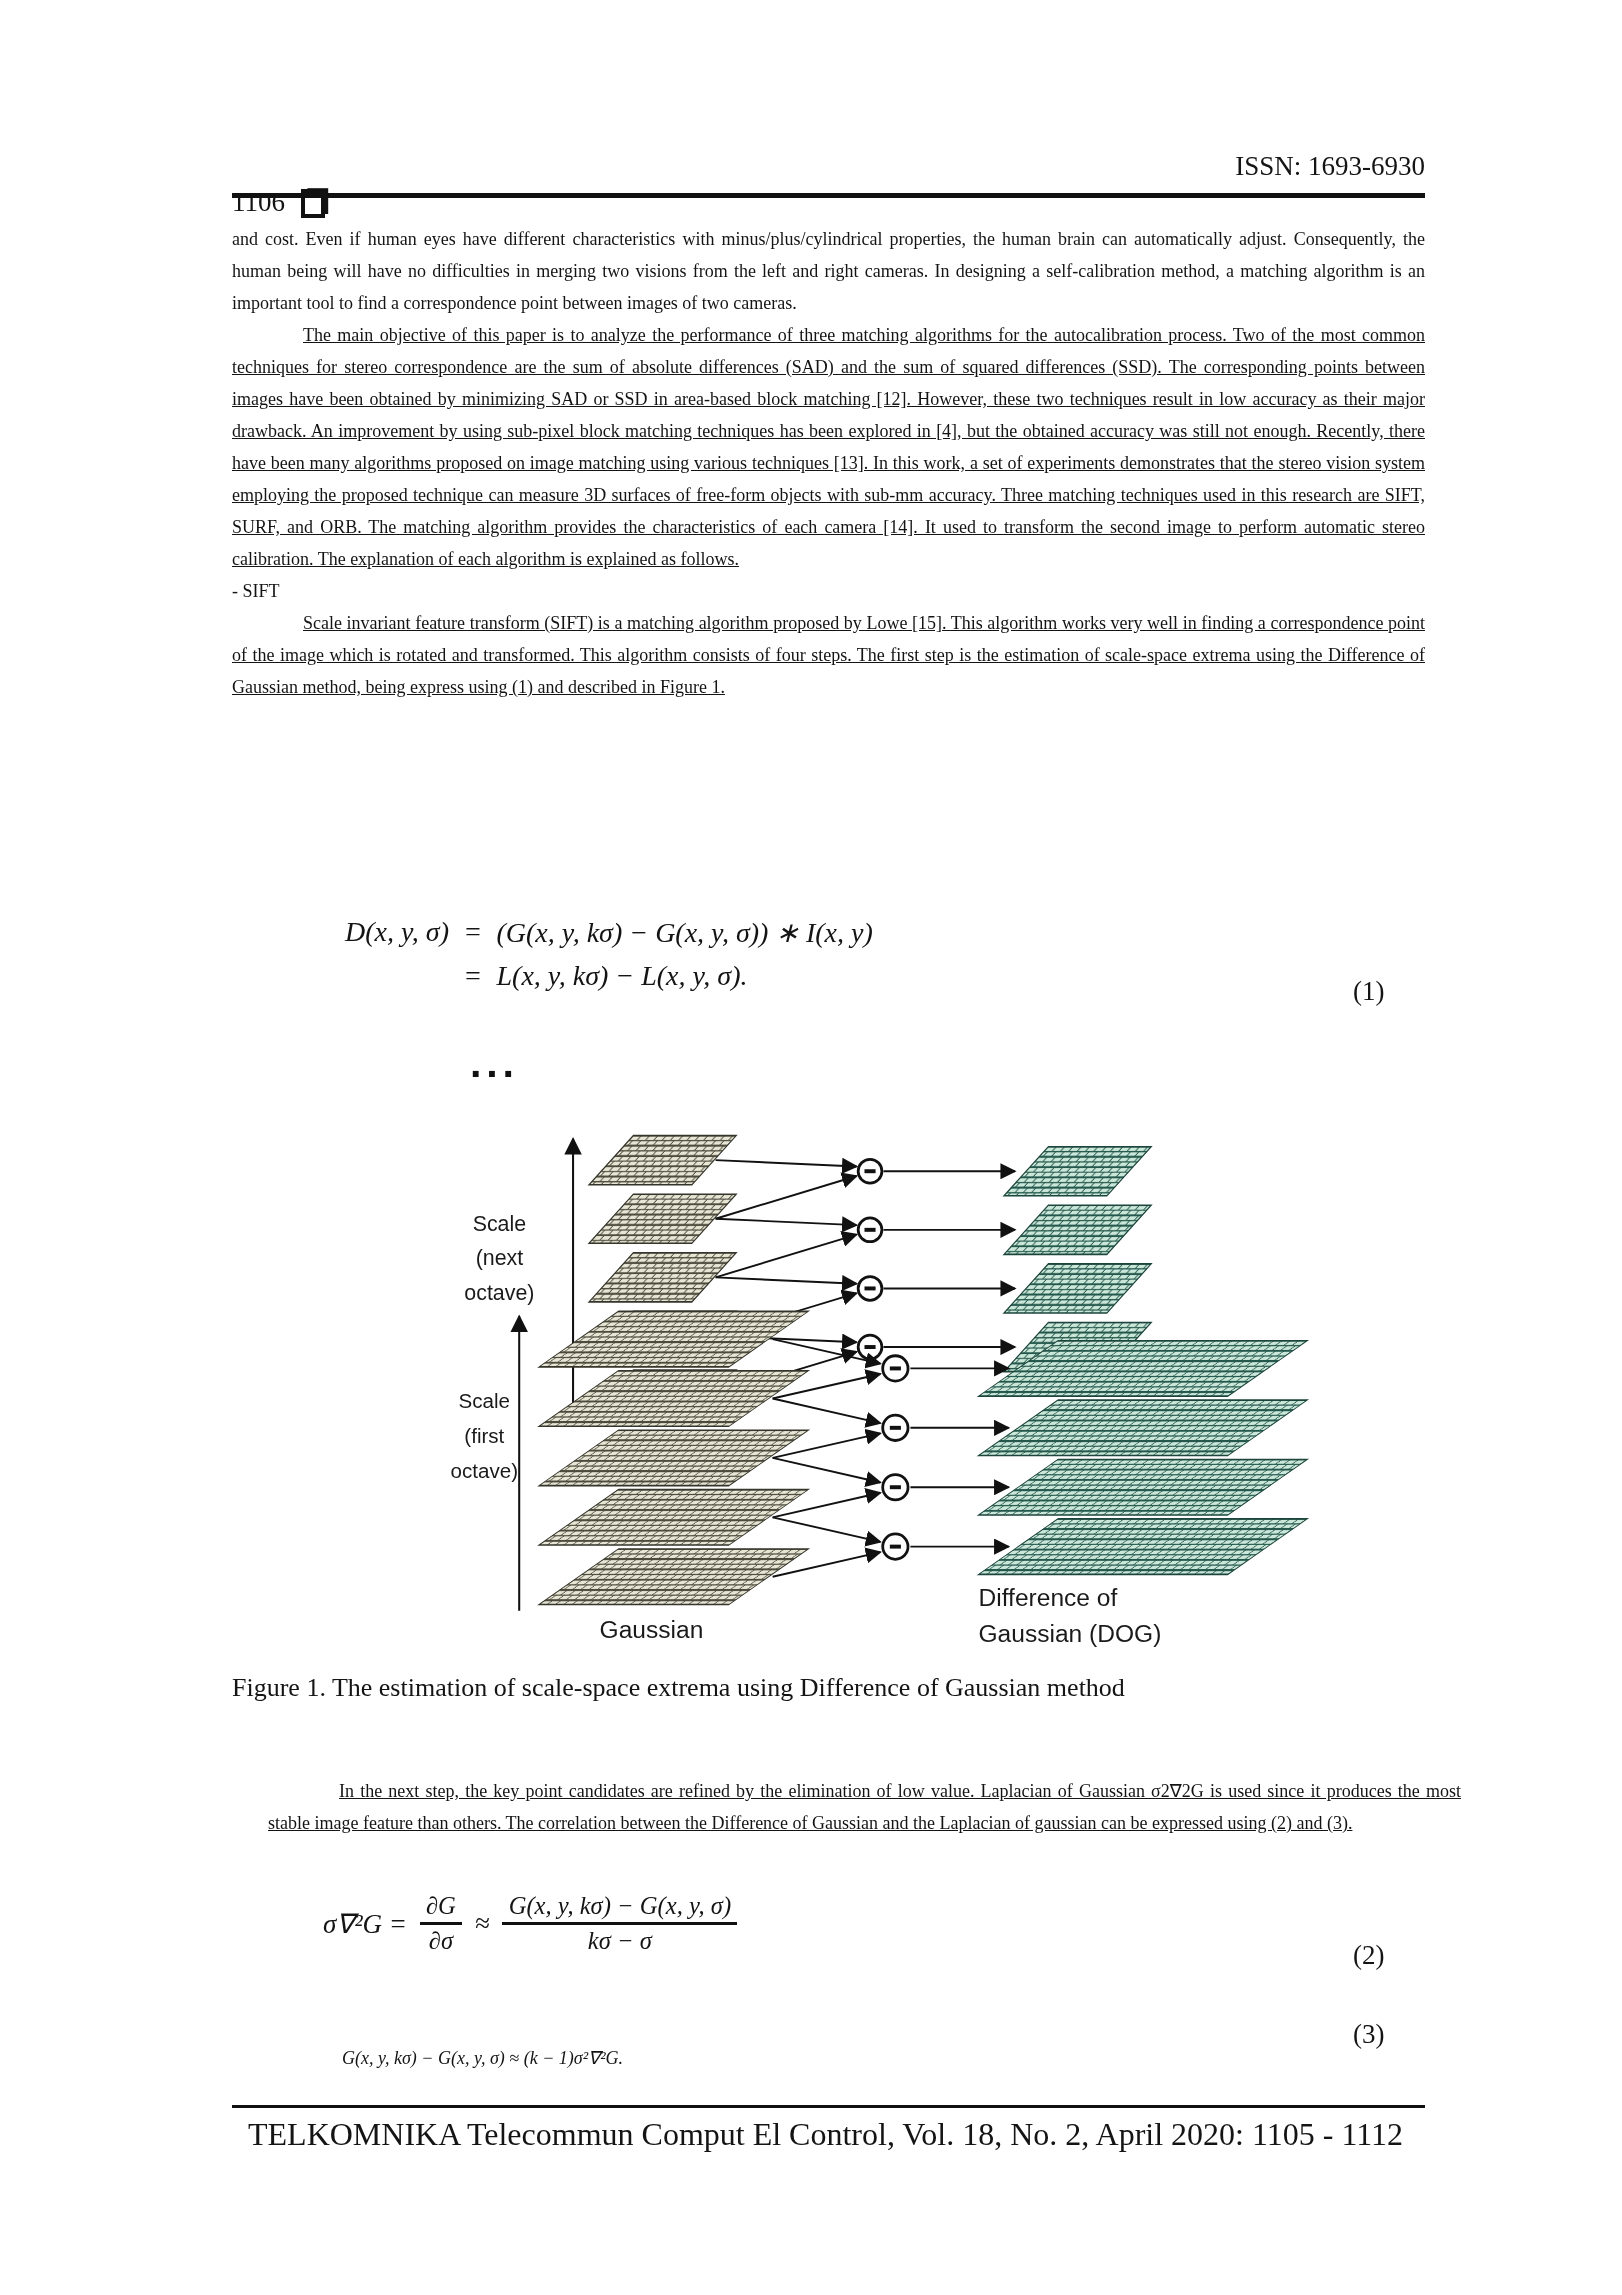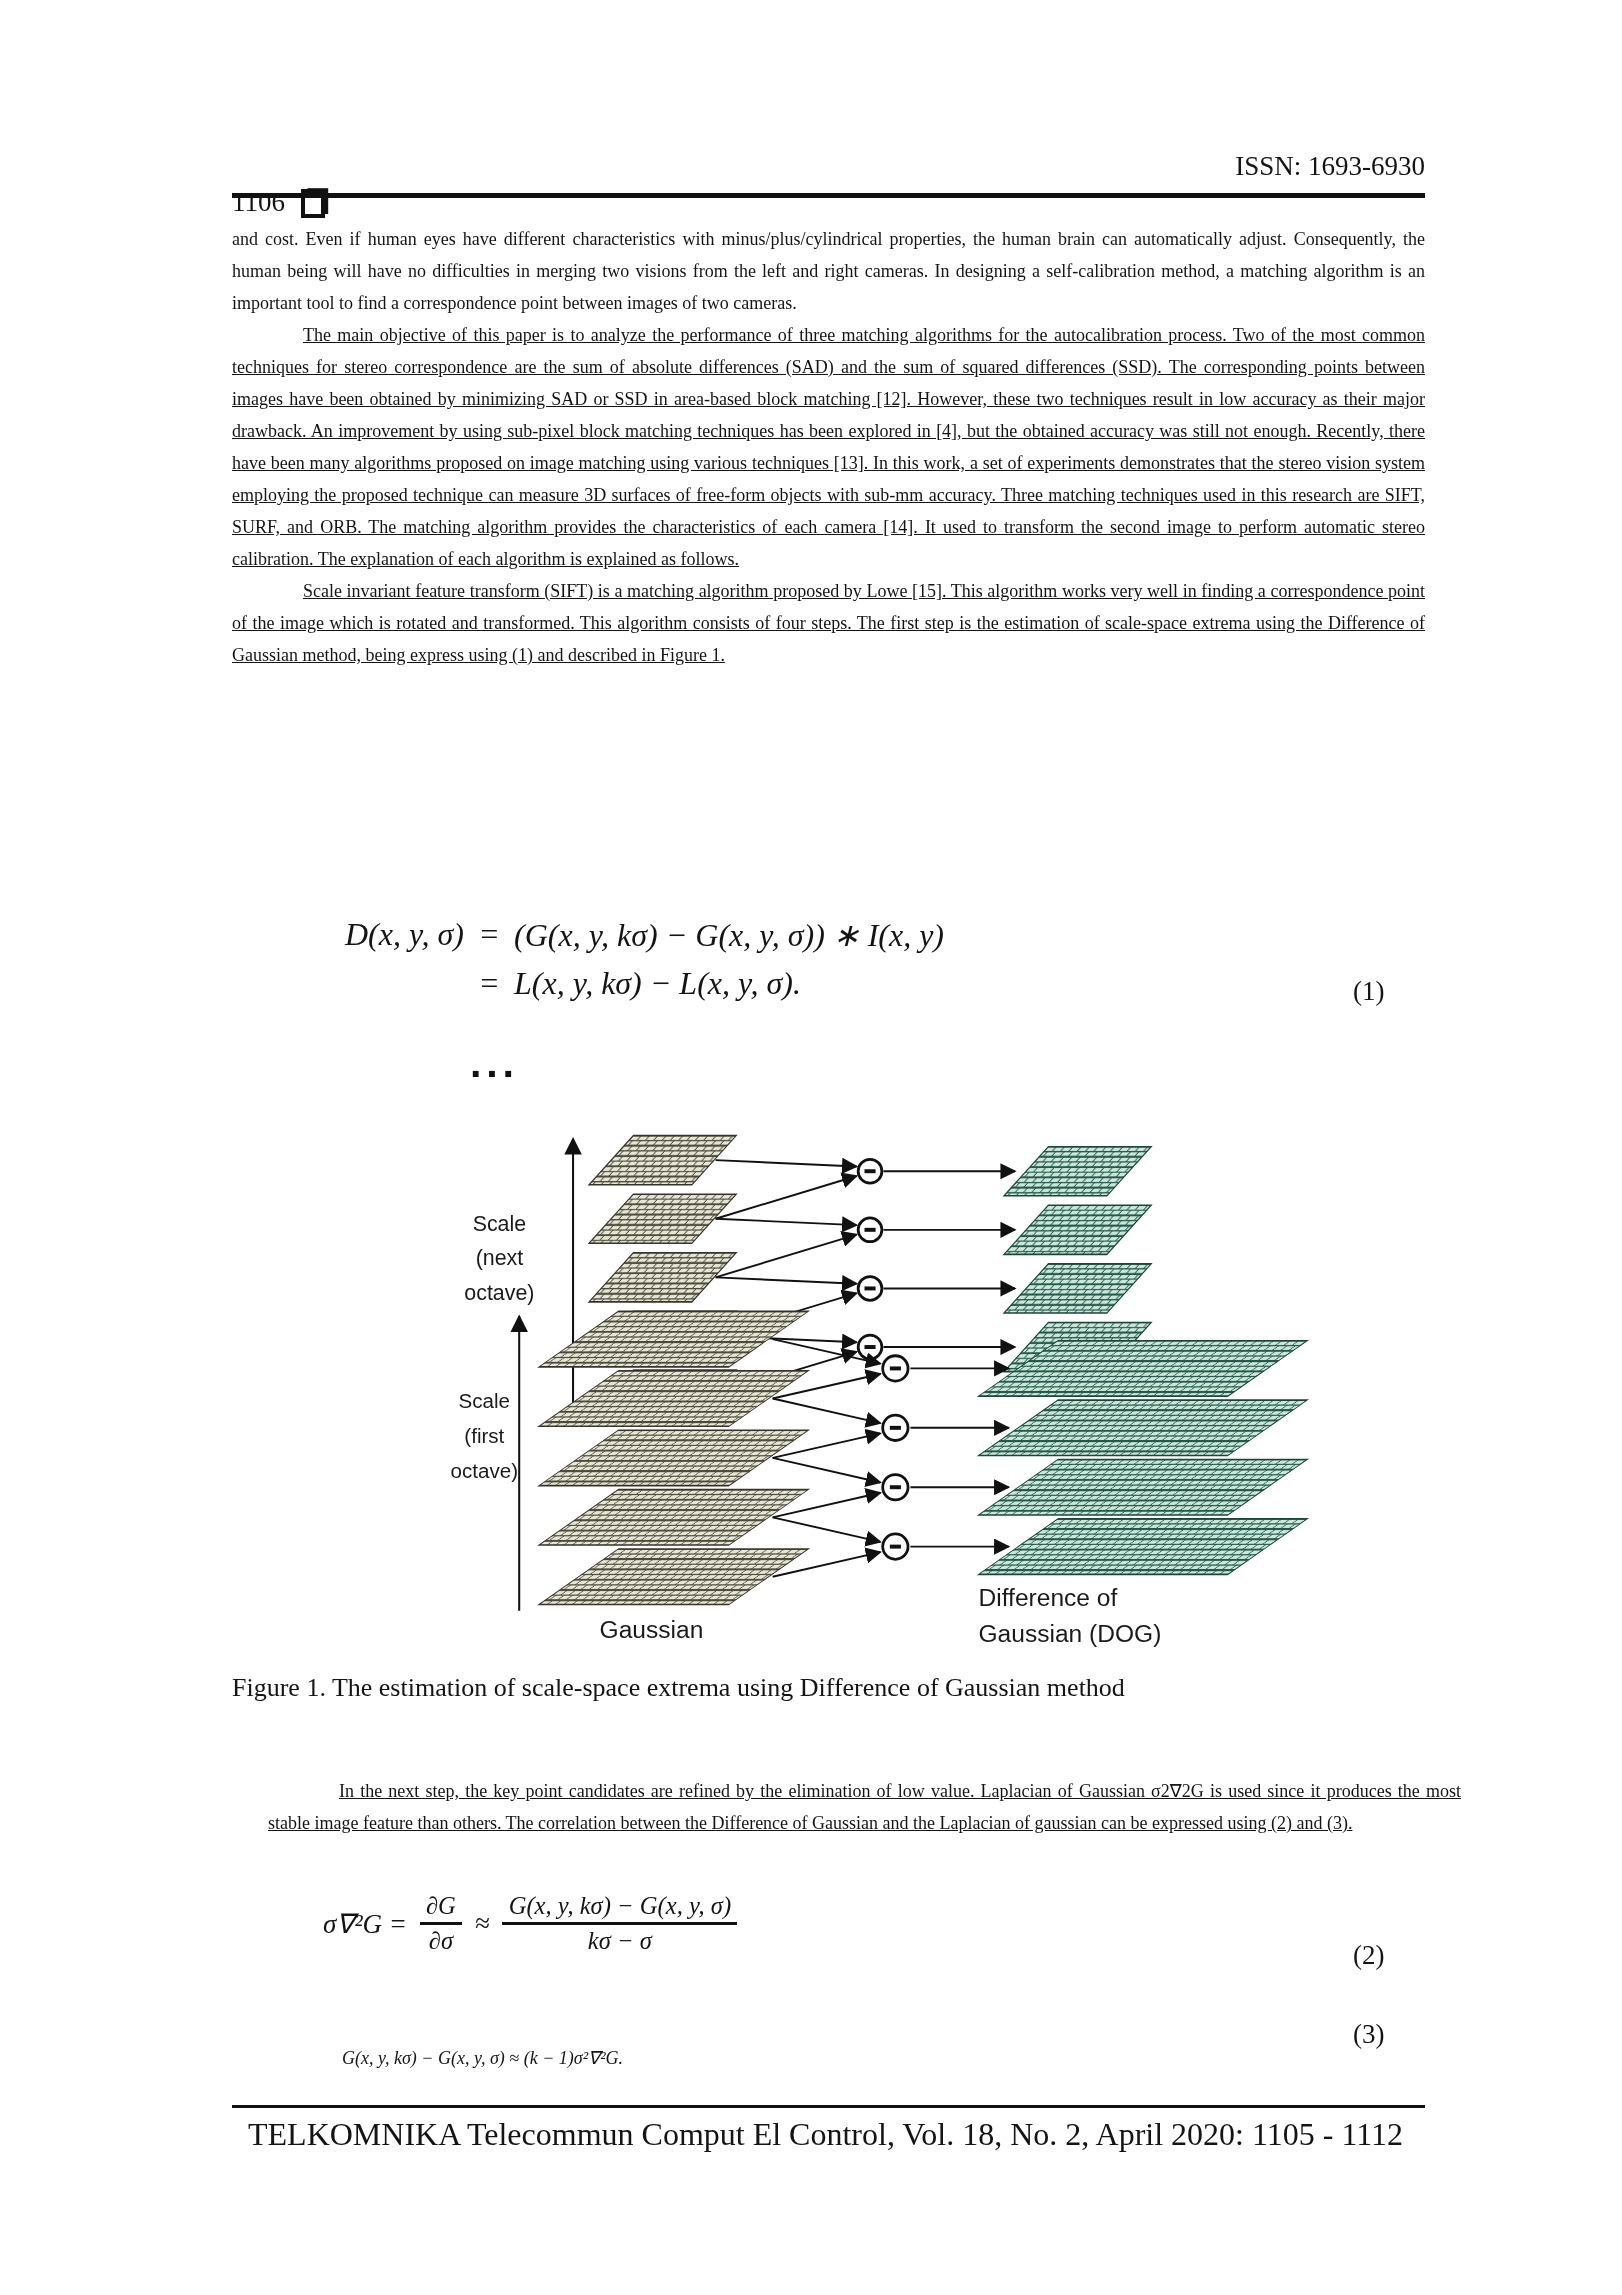--- a/index.html
+++ b/index.html
@@ -14,21 +14,21 @@
   .box-icon{display:inline-block;width:16px;height:20.6px;border:4px solid #111;background:#fff;box-shadow:4.8px -2.4px 0 -1.6px #111;margin-top:1.6px;}
   .rule{background:#111;}
   .header-rule{left:232px;top:193px;width:1193px;height:4.8px;}
   .footer-rule{left:232px;top:2105px;width:1193px;height:3.2px;}
   
   .textblock{left:232px;width:1193px;font-size:18px;line-height:32px;text-align:justify;}
   .textblock p{margin:0;}
   p.indent{text-indent:71px;text-decoration:underline;}
   
   .eq-font{font-style:italic;font-size:18px;margin-top:45px;}
-  .eq1-grid{display:grid;grid-template-columns:auto auto auto;column-gap:14.3px;row-gap:11px;font-style:italic;font-size:32px;}
+  .eq1-grid{display:grid;grid-template-columns:auto auto auto;column-gap:14.3px;row-gap:11px;font-style:italic;font-size:28px;}
   .eq-number{font-size:27px;font-style:normal;}
   .eq2-row{display:flex;align-items:center;gap:12.7px;font-style:italic;font-size:27px;text-align:right;}
   .frac{display:inline-flex;flex-direction:column;align-items:center;font-size:24.6px;}
   .frac .bar{height:2.4px;background:#111;align-self:stretch;margin:2.4px 0;}
   .frac span{padding:0 6.3px;white-space:nowrap;}
   
   .fig-caption{left:232px;top:1673px;width:1193px;font-size:26px;}
   .fig-label{font-family:"Liberation Sans", sans-serif;font-size:27px;fill:#1a1a1a;}
   .fig-label-sm{font-family:"Liberation Sans", sans-serif;font-size:26px;fill:#1a1a1a;}
   .fig-bottom-label{font-family:"Liberation Sans", sans-serif;font-size:31px;fill:#1a1a1a;}
@@ -49,20 +49,21 @@
     <span>1106</span>
     <span class="box-icon"></span>
   </div>
   <div>ISSN: 1693-6930</div>
 </div>
 <div class="abs rule header-rule"></div>
 
 <div class="abs textblock" style="top:223px;">
   <p class="noindent">and cost. Even if human eyes have different characteristics with minus/plus/cylindrical properties, the human brain can automatically adjust. Consequently, the human being will have no difficulties in merging two visions from the left and right cameras. In designing a self-calibration method, a matching algorithm is an important tool to find a correspondence point between images of two cameras.</p>
   <p class="indent">The main objective of this paper is to analyze the performance of three matching algorithms for the autocalibration process. Two of the most common techniques for stereo correspondence are the sum of absolute differences (SAD) and the sum of squared differences (SSD). The corresponding points between images have been obtained by minimizing SAD or SSD in area-based block matching [12]. However, these two techniques result in low accuracy as their major drawback. An improvement by using sub-pixel block matching techniques has been explored in [4], but the obtained accuracy was still not enough. Recently, there have been many algorithms proposed on image matching using various techniques [13]. In this work, a set of experiments demonstrates that the stereo vision system employing the proposed technique can measure 3D surfaces of free-form objects with sub-mm accuracy. Three matching techniques used in this research are SIFT, SURF, and ORB. The matching algorithm provides the characteristics of each camera [14]. It used to transform the second image to perform automatic stereo calibration. The explanation of each algorithm is explained as follows.</p>
+  <p class="noindent">- SIFT</p>
   <p class="indent">Scale invariant feature transform (SIFT) is a matching algorithm proposed by Lowe [15]. This algorithm works very well in finding a correspondence point of the image which is rotated and transformed. This algorithm consists of four steps. The first step is the estimation of scale-space extrema using the Difference of Gaussian method, being express using (1) and described in Figure 1.</p>
 </div>
 
 <div class="abs eq1-grid" style="left:345px;top:916px;">
   <span>D(x, y, σ)</span>
   <span>=</span>
   <span>(G(x, y, kσ) − G(x, y, σ)) ∗ I(x, y)</span>
   <span></span>
   <span>=</span>
   <span>L(x, y, kσ) − L(x, y, σ).</span>

